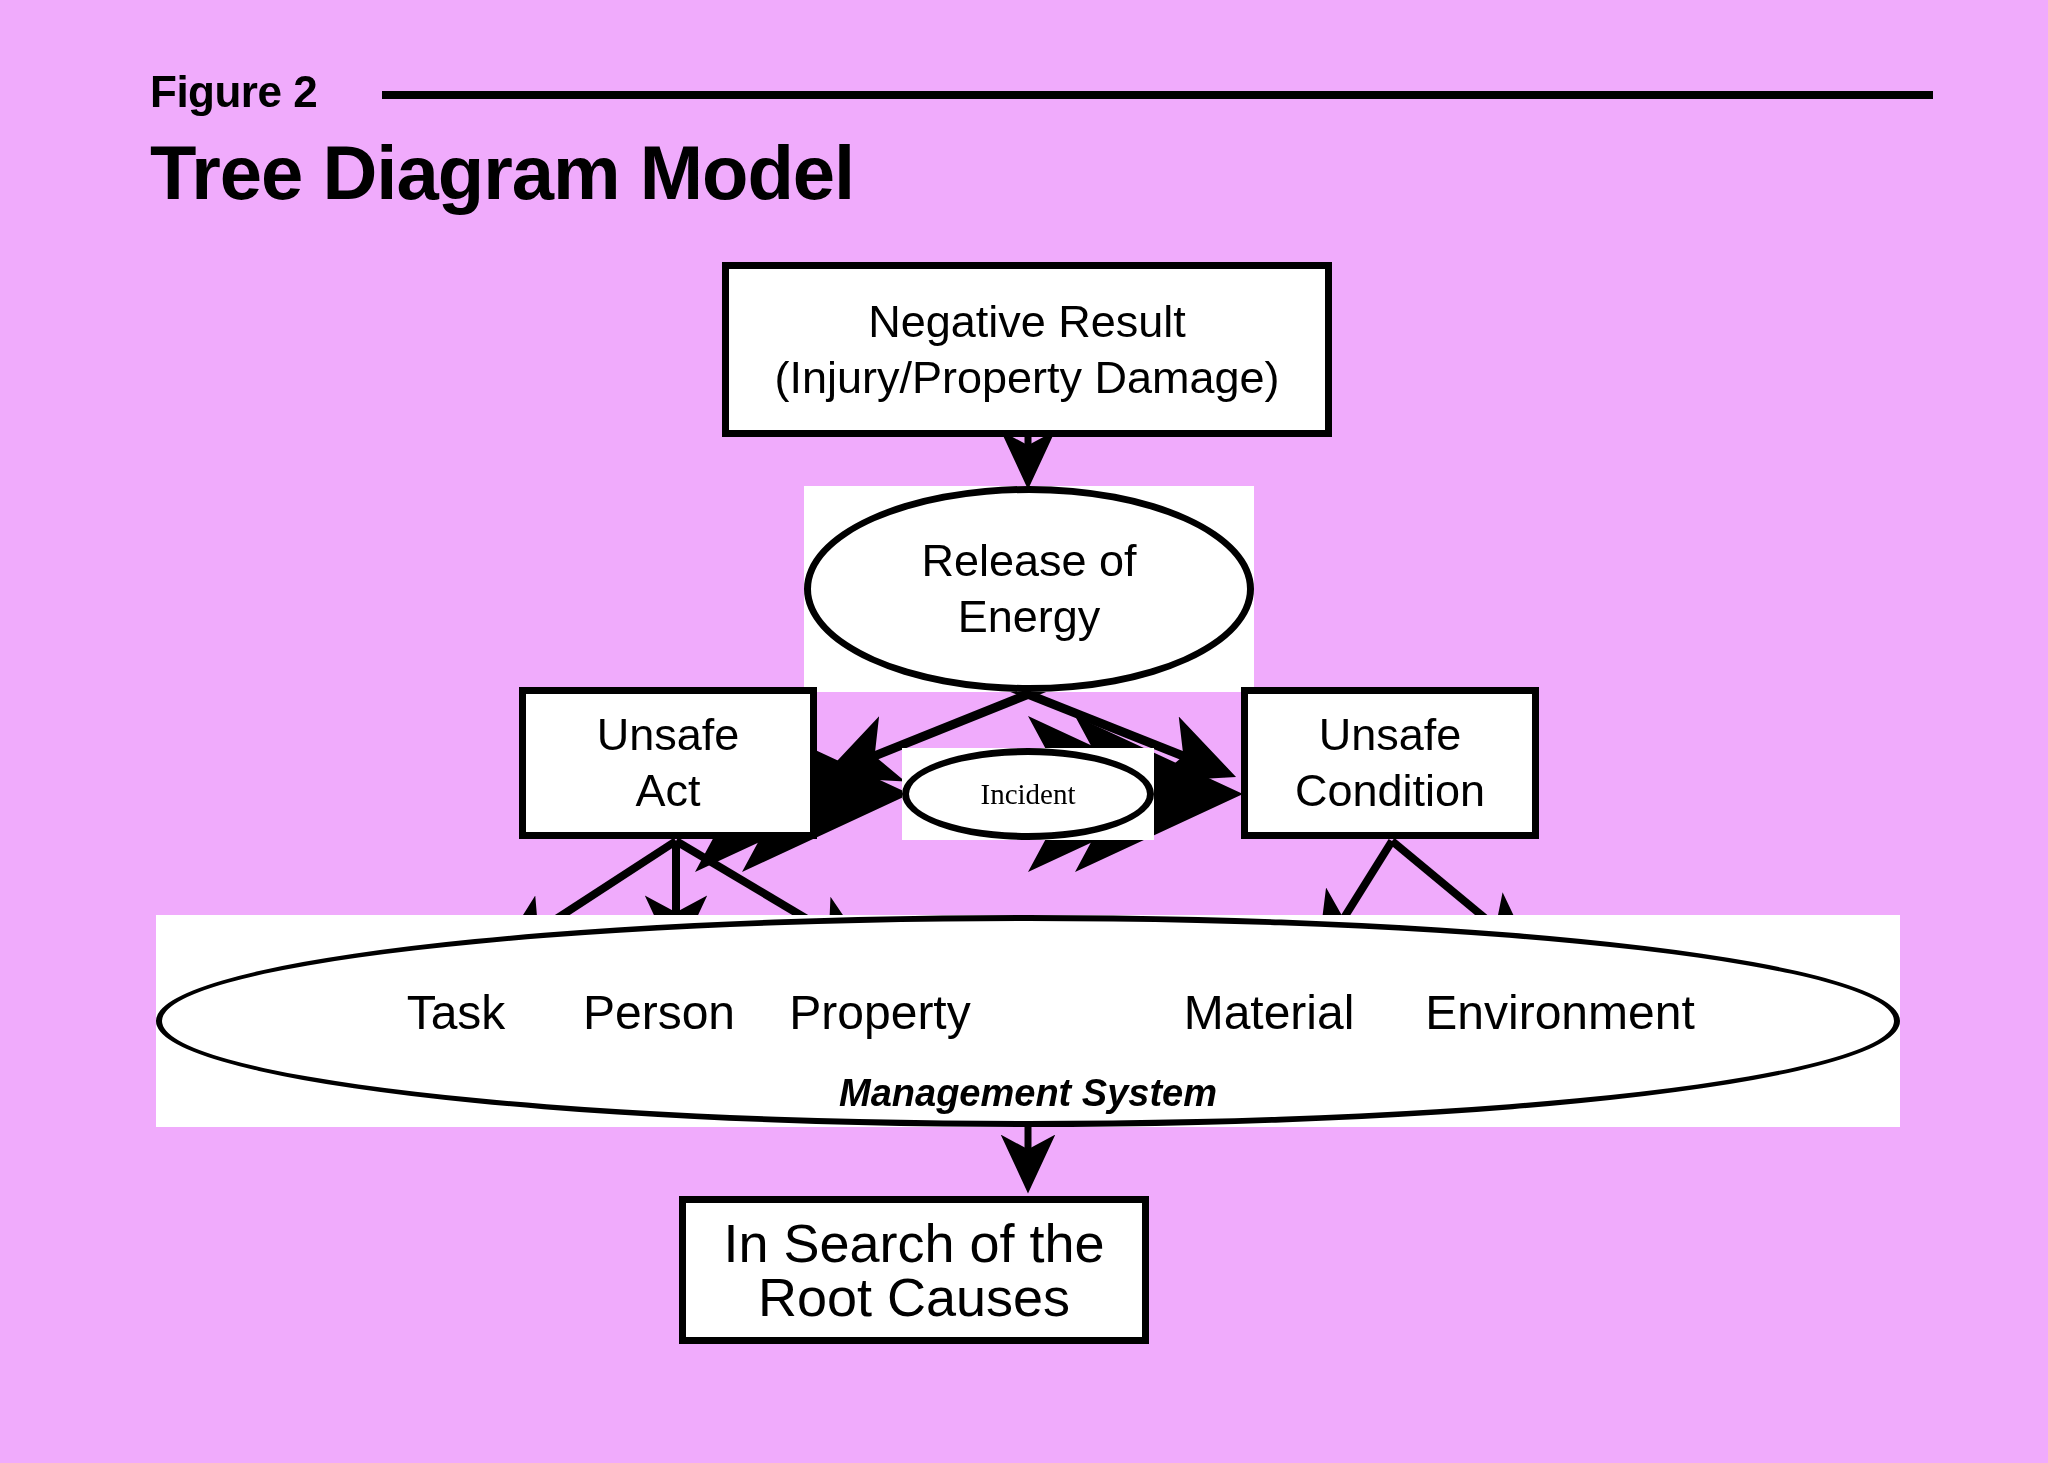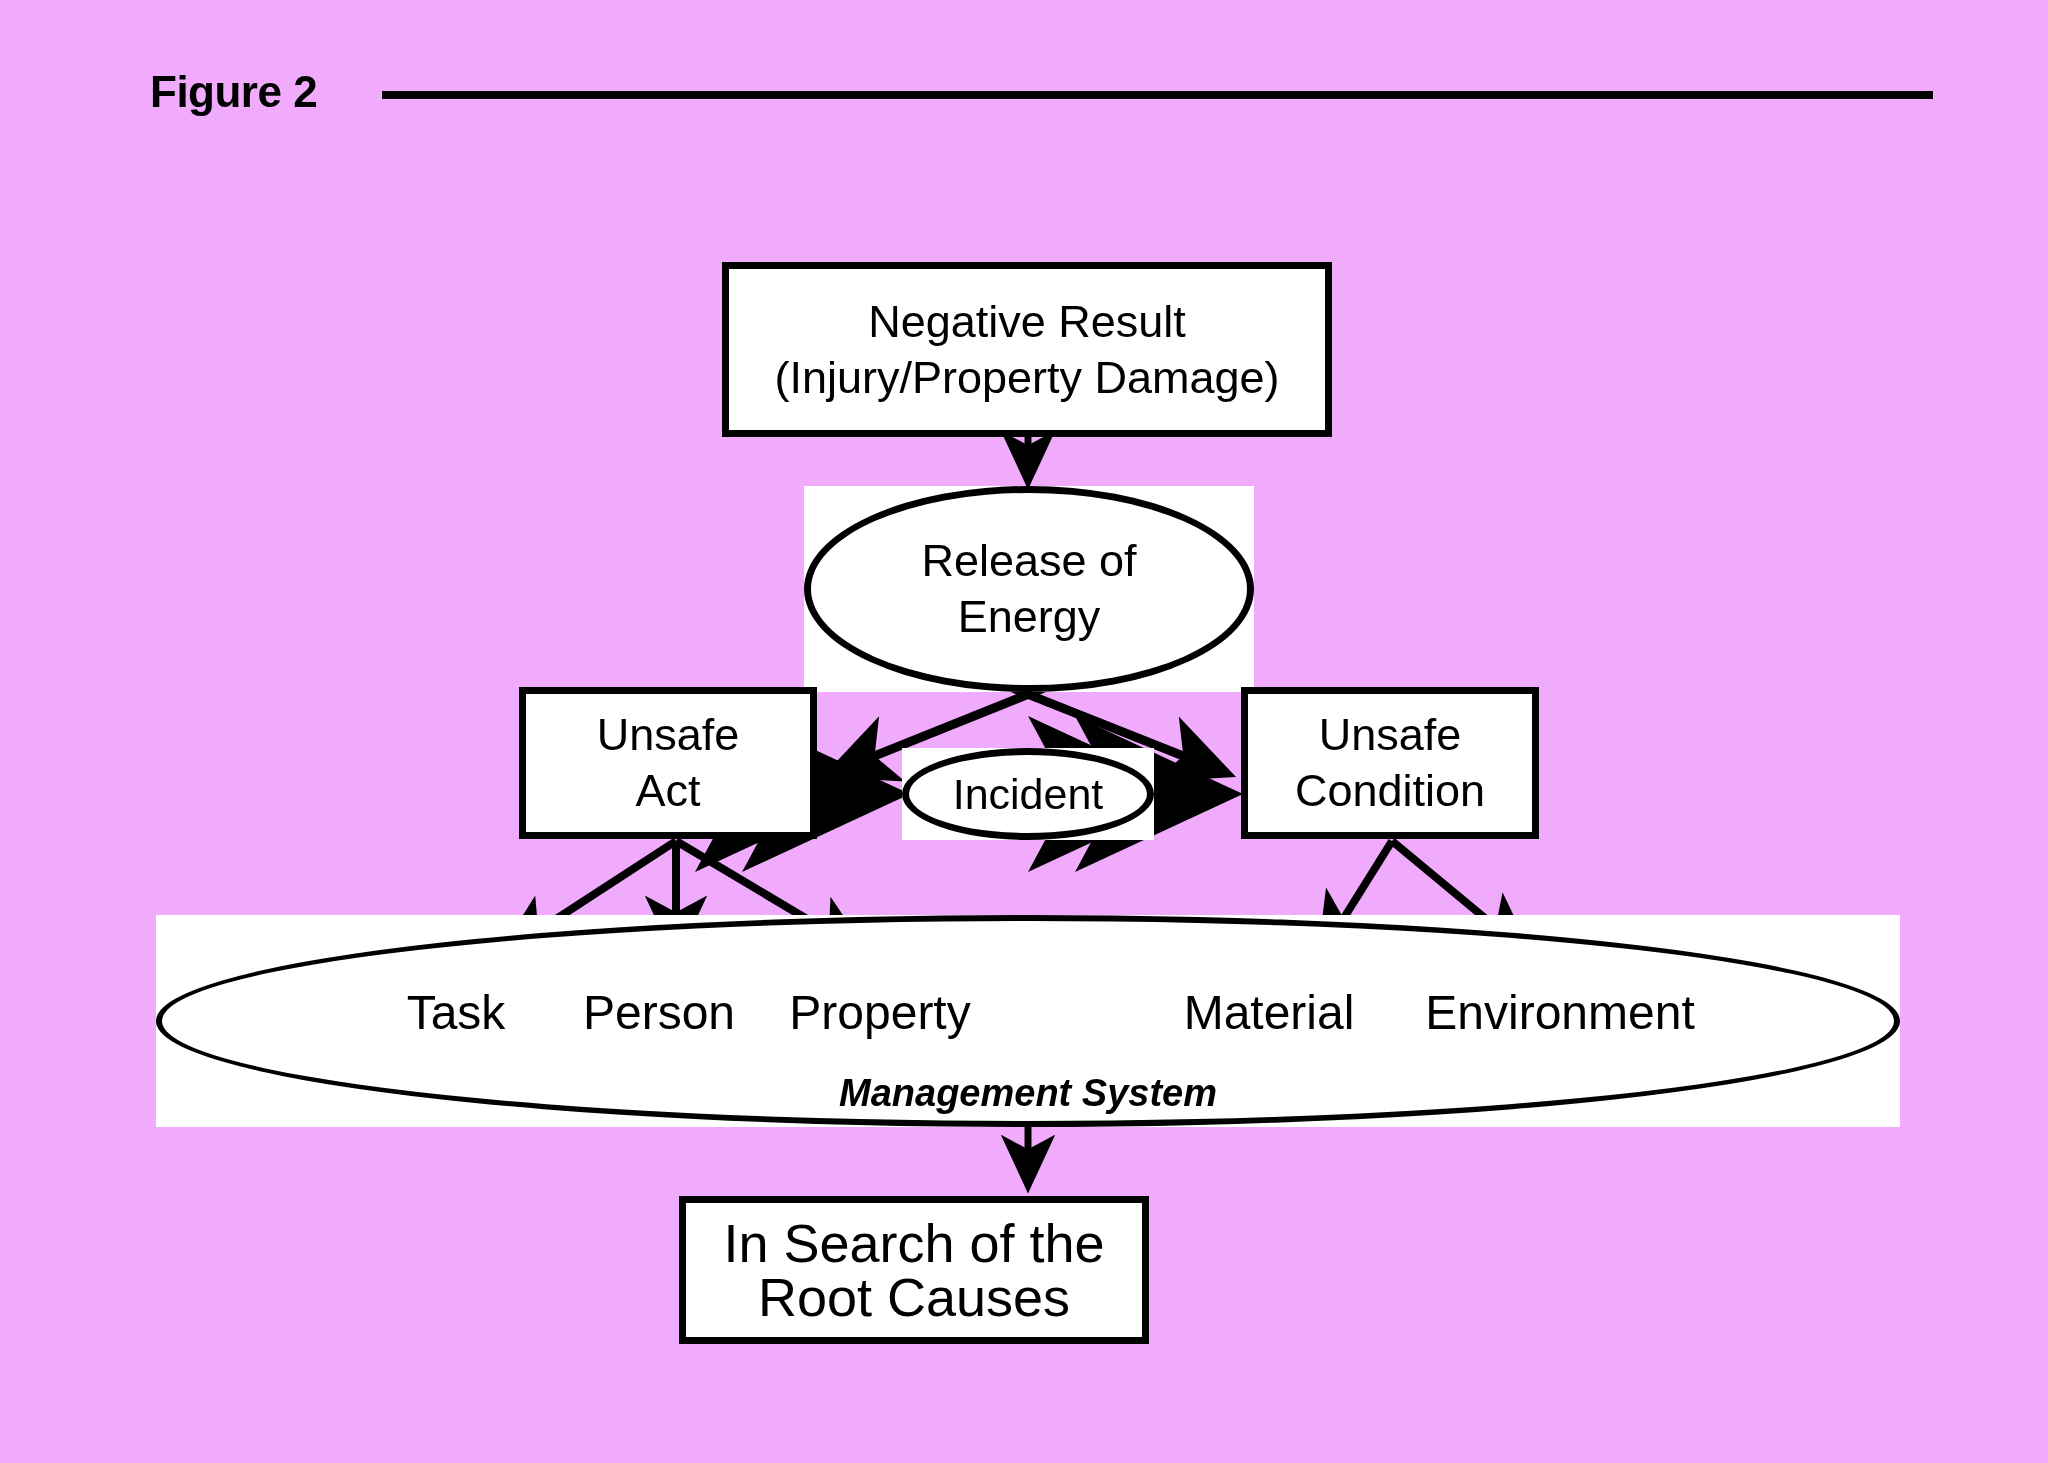--- a/index.html
+++ b/index.html
@@ -141,22 +141,23 @@
   }
 
   #node-incident {
     left: 898px;
     top: 748px;
     width: 252px;
     height: 92px;
     z-index: 5;
   }
   #node-incident .node-label {
-    font-size: 43px;
+    font-size: 29px;
     line-height: 48px;
+    font-family: Liberation Serif, serif;
   }
 
   #node-management-system {
     left: 152px;
     top: 915px;
     width: 1744px;
     height: 212px;
     z-index: 2;
     align-items: flex-end;
     justify-content: center;
@@ -226,20 +227,21 @@
 </style>
 </head>
 <body>
 
 <div id="page">
 
   <div id="figure-header">
     <div id="figure-label">Figure 2</div>
     <div id="figure-rule"></div>
   </div>
+  <div id="figure-title">Tree Diagram Model</div>
 
   <div id="diagram">
 
     <svg id="edges" viewBox="0 0 2048 1463">
       <defs>
         <marker id="ah" markerWidth="9" markerHeight="9" refX="7.2" refY="4.5" orient="auto" markerUnits="strokeWidth">
           <path d="M0,0.6 L8.4,4.5 L0,8.4 L2.1,4.5 Z" fill="#000000"></path>
         </marker>
       </defs>
 

